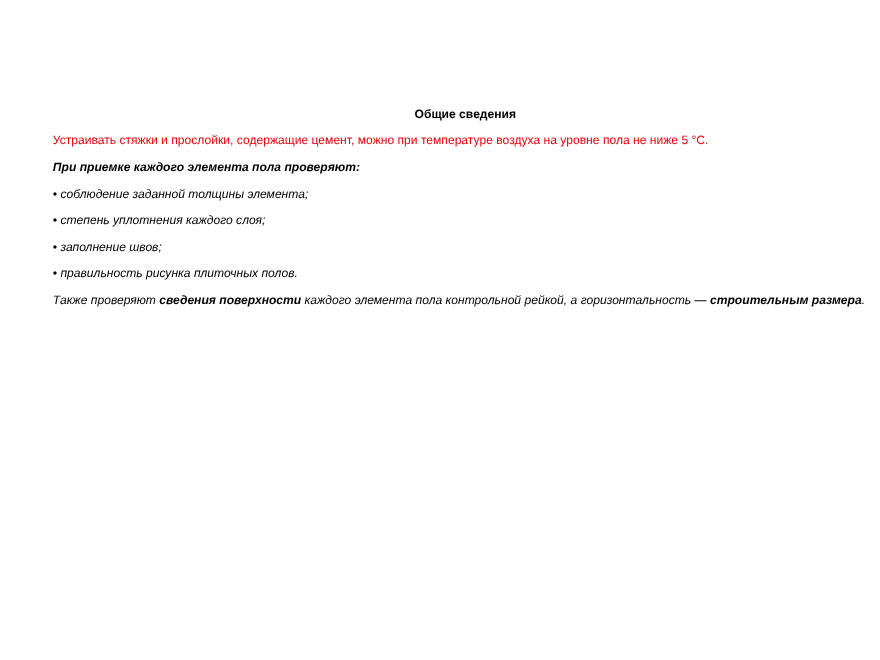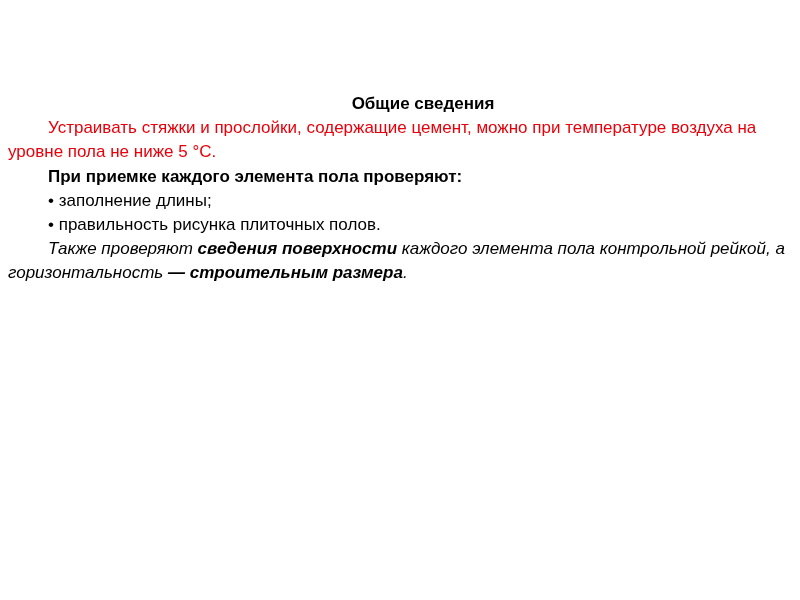--- a/index.html
+++ b/index.html
@@ -1,30 +1,32 @@
 <!DOCTYPE html>
 <html><head>
   <meta charset="utf-8">
   <style>
     html, body { margin: 0; padding: 0; background: #ffffff; }
     body { width: 800px; height: 600px; position: relative; overflow: hidden;
            font-family: "Liberation Sans", sans-serif; color: #000; }
     .content { position: absolute; left: 8px; top: 92px; width: 790px;
-               font-size: 17px; line-height: 24.2px; }
+               font-size: 11px; line-height: 24.2px; }
     .title { text-align: center; font-weight: bold; padding-left: 40px; }
     .p { margin: 0; }
     .indent { text-indent: 40px; }
     .red { color: #e8000b; }
     .it { font-style: italic; }
     .b { font-weight: bold; }
-    .bullet { padding-left: 40px; }
+    .bullet { padding-left: 40px; font-style: italic; }
   </style>
 </head>
 <body>
 
 <div class="content">
   <div class="p title">Общие сведения</div>
   <p class="p indent red">Устраивать стяжки и прослойки, содержащие цемент, можно  при температуре воздуха на уровне пола не ниже 5 °С.</p>
   <p class="p bullet b">При приемке каждого элемента пола проверяют:</p>
-  <p class="p bullet">• заполнение длины;</p>
+  <p class="p bullet">• соблюдение заданной толщины элемента;</p>
+  <p class="p bullet">• степень уплотнения каждого слоя;</p>
+  <p class="p bullet">• заполнение швов;</p>
   <p class="p bullet">• правильность рисунка плиточных полов.</p>
   <p class="p indent it"><span>Также проверяют </span><span class="b">сведения поверхности</span><span> каждого элемента пола контрольной рейкой, а горизонтальность </span><span class="b">— строительным размера</span><span>.</span></p>
 </div>
 
 </body></html>

